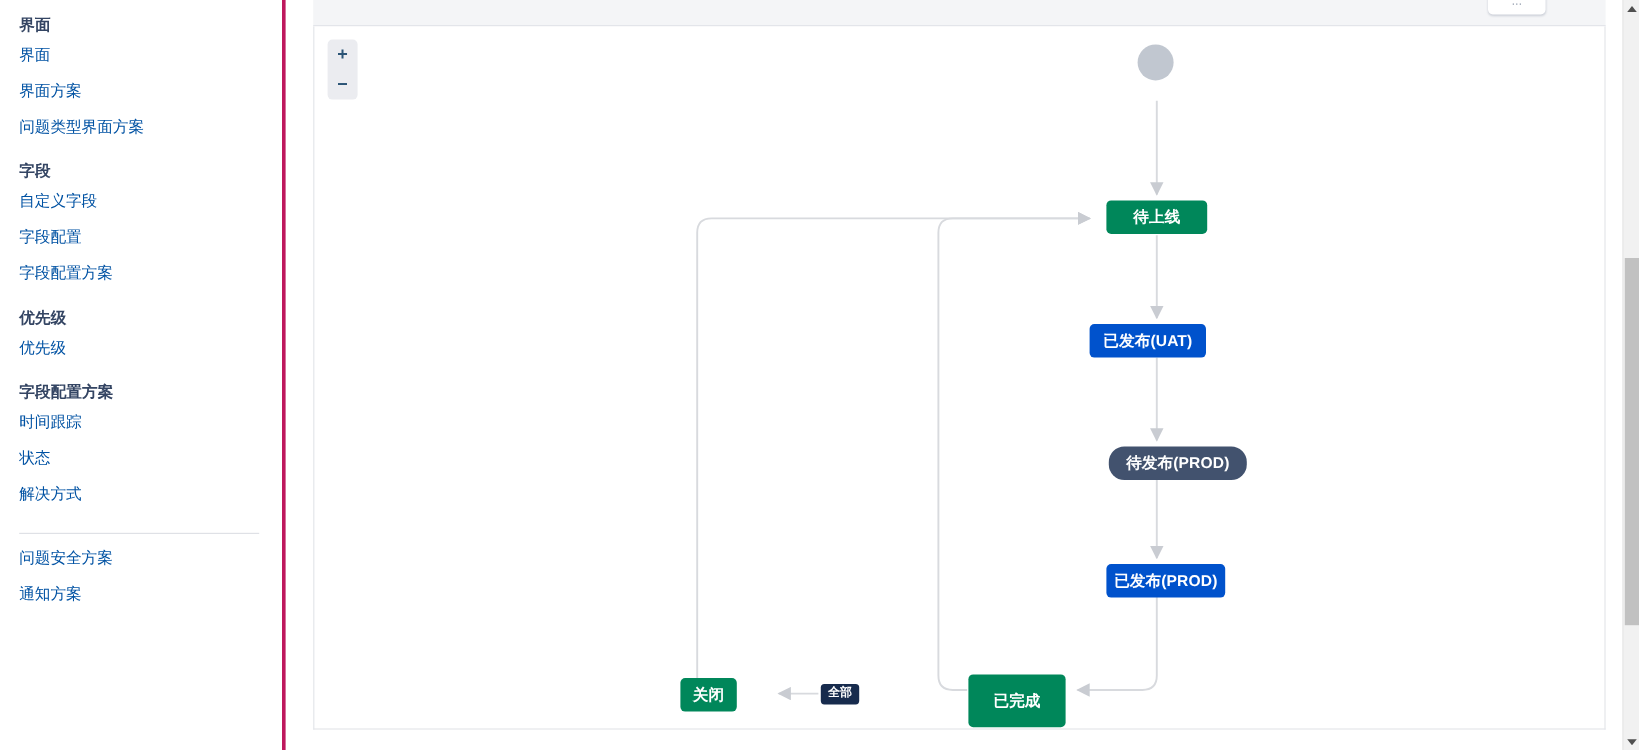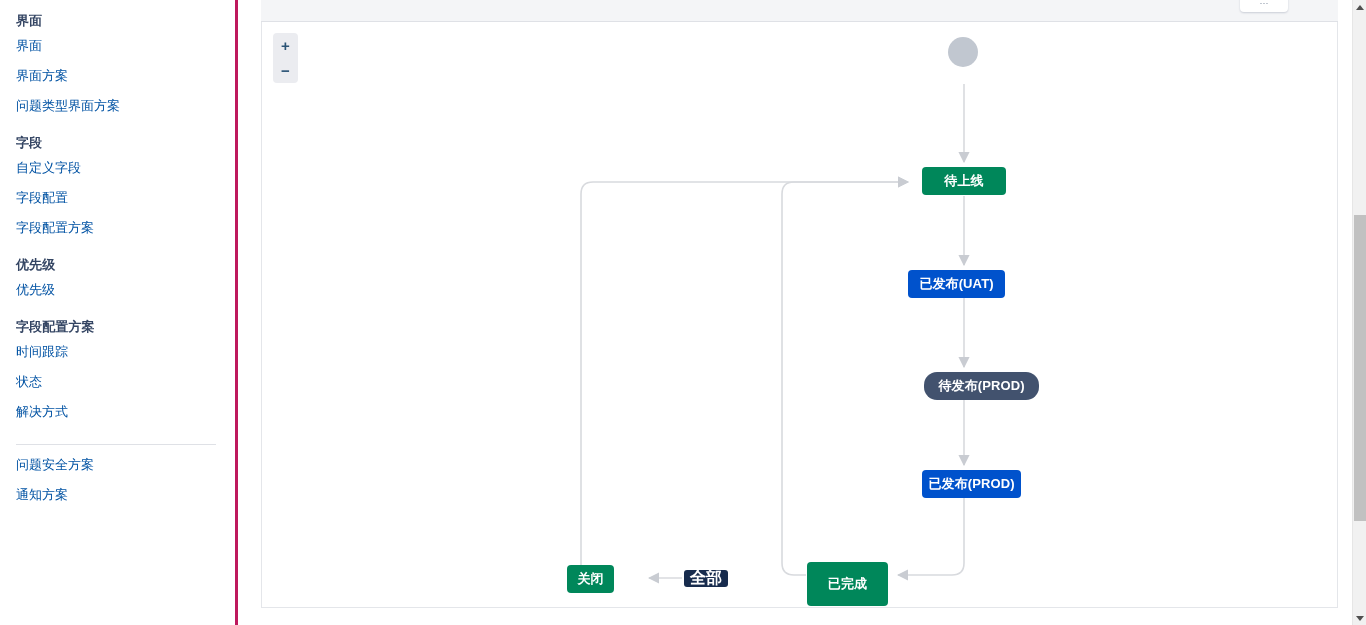--- a/index.html
+++ b/index.html
@@ -166,21 +166,21 @@
     border-radius: 50%;
     background: #c1c7d0;
     cursor: pointer;
     z-index: 3;
   }
 
   .edge-label {
     position: absolute;
     background: #172b4d;
     color: #ffffff;
-    font-size: 16px;
+    font-size: 10px;
     font-weight: 700;
     border-radius: 3px;
     padding: 2px 6px 3px 6px;
     white-space: nowrap;
     z-index: 4;
     cursor: pointer;
     line-height: 12px;
   }
 
   

